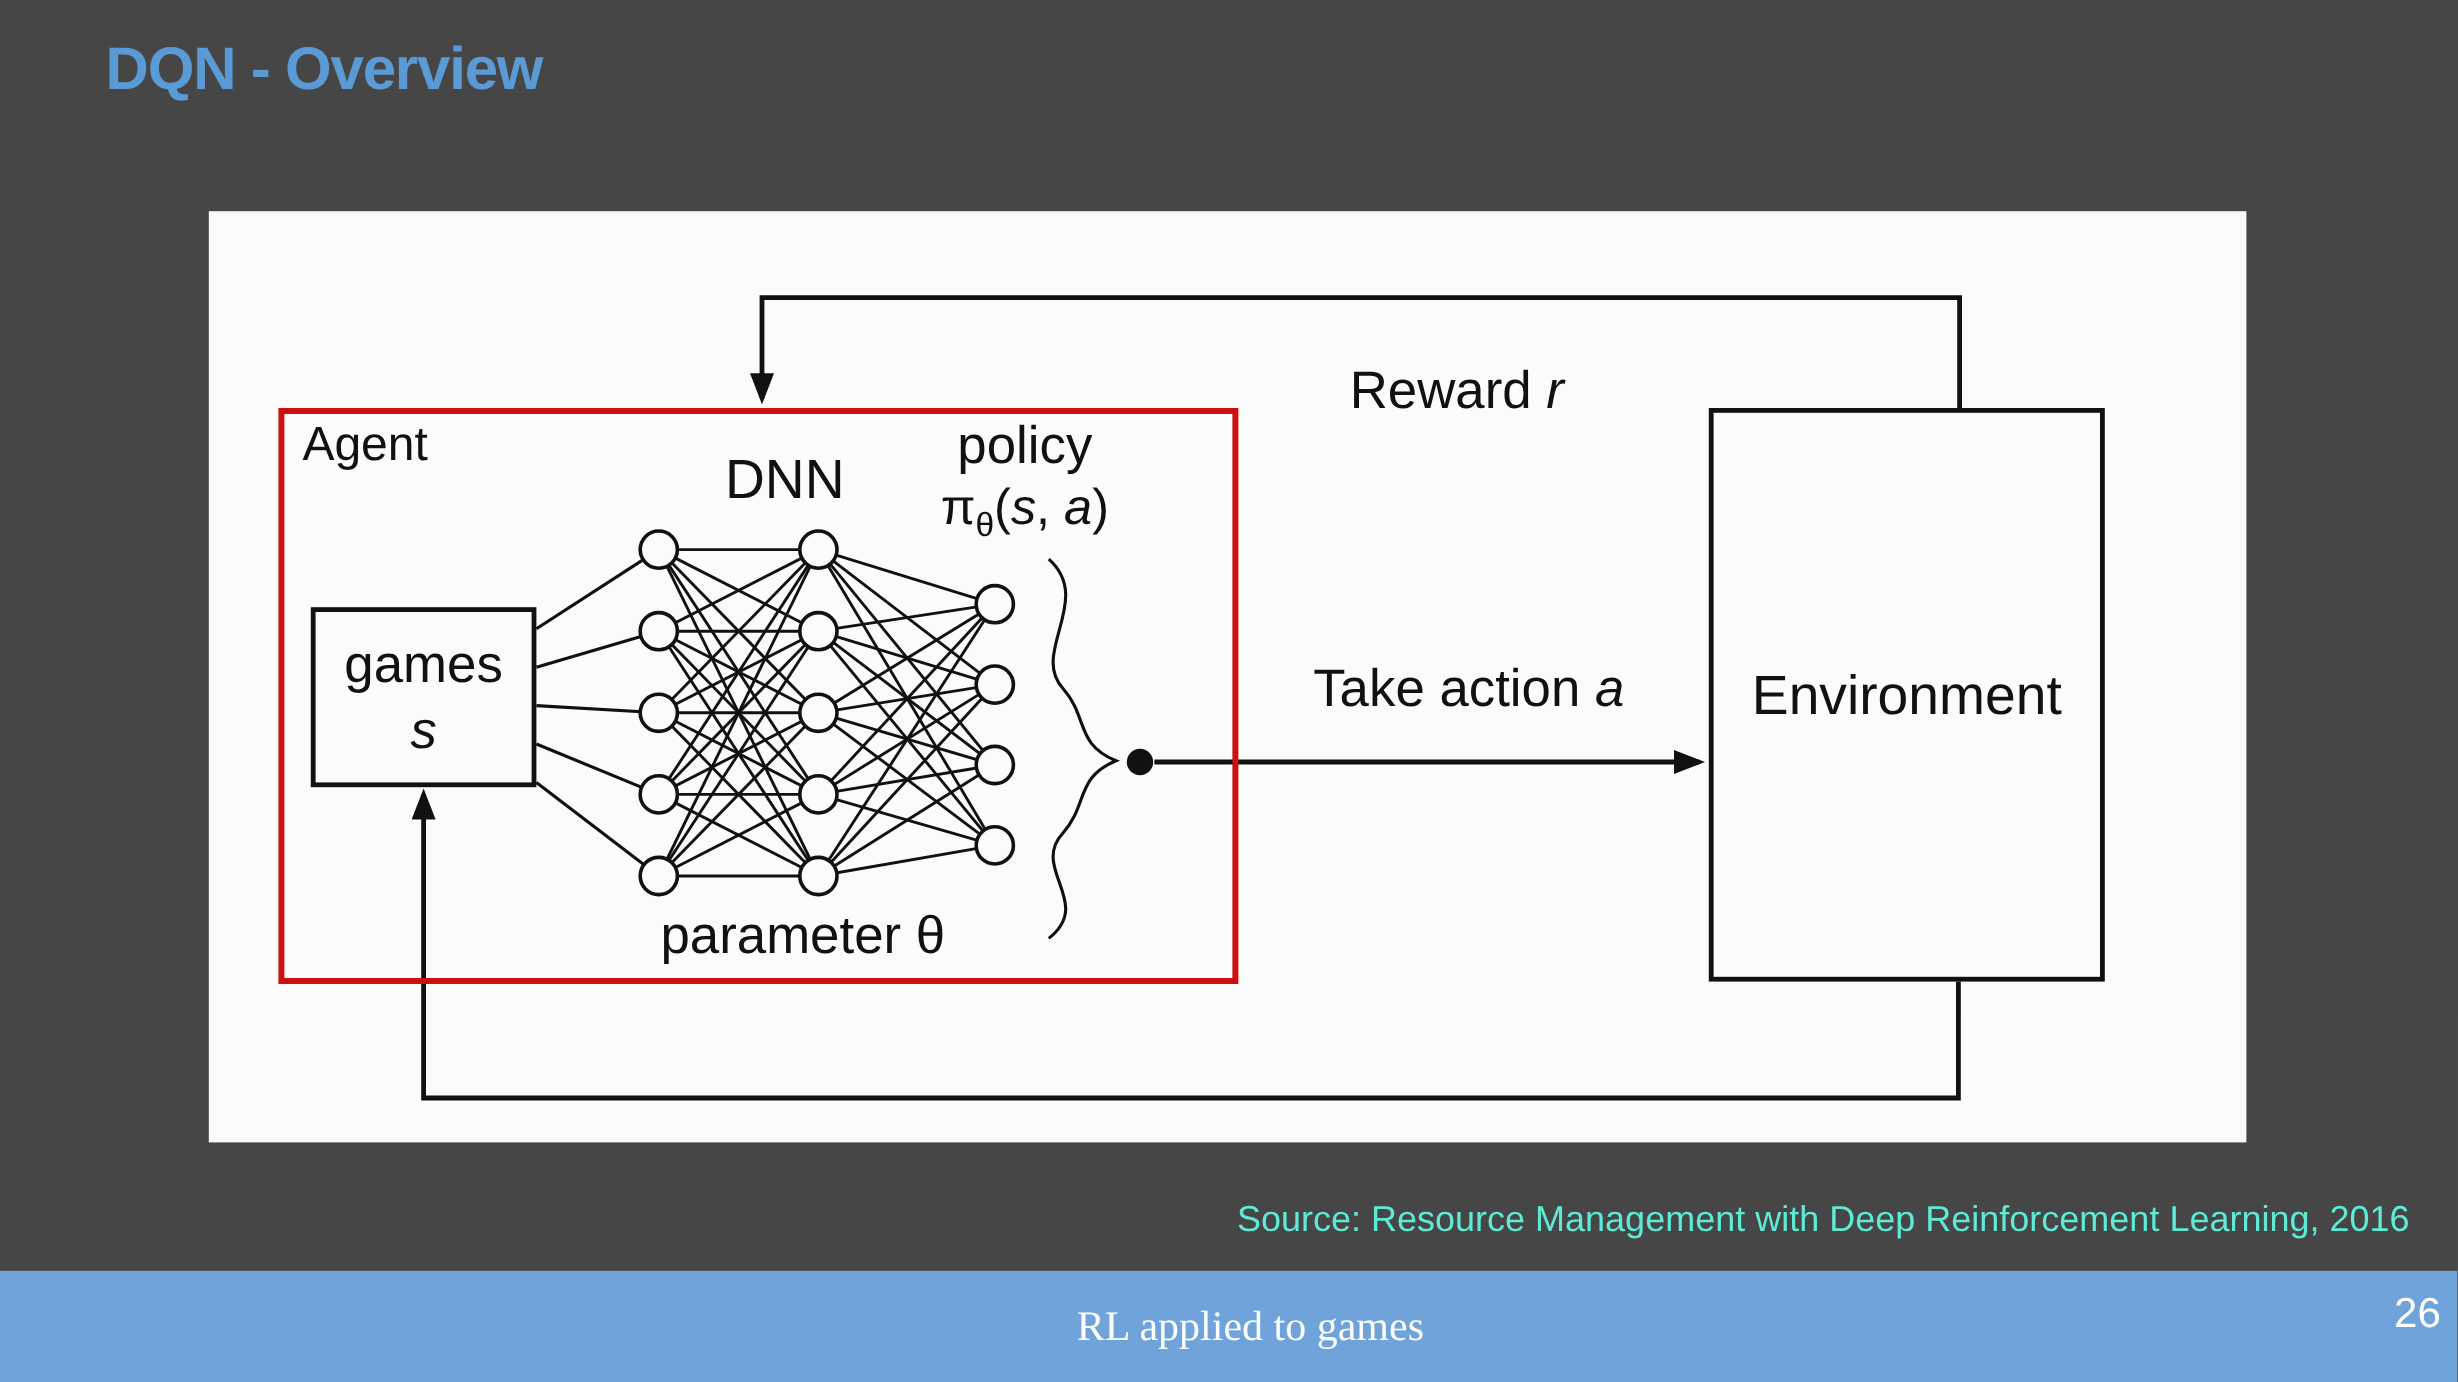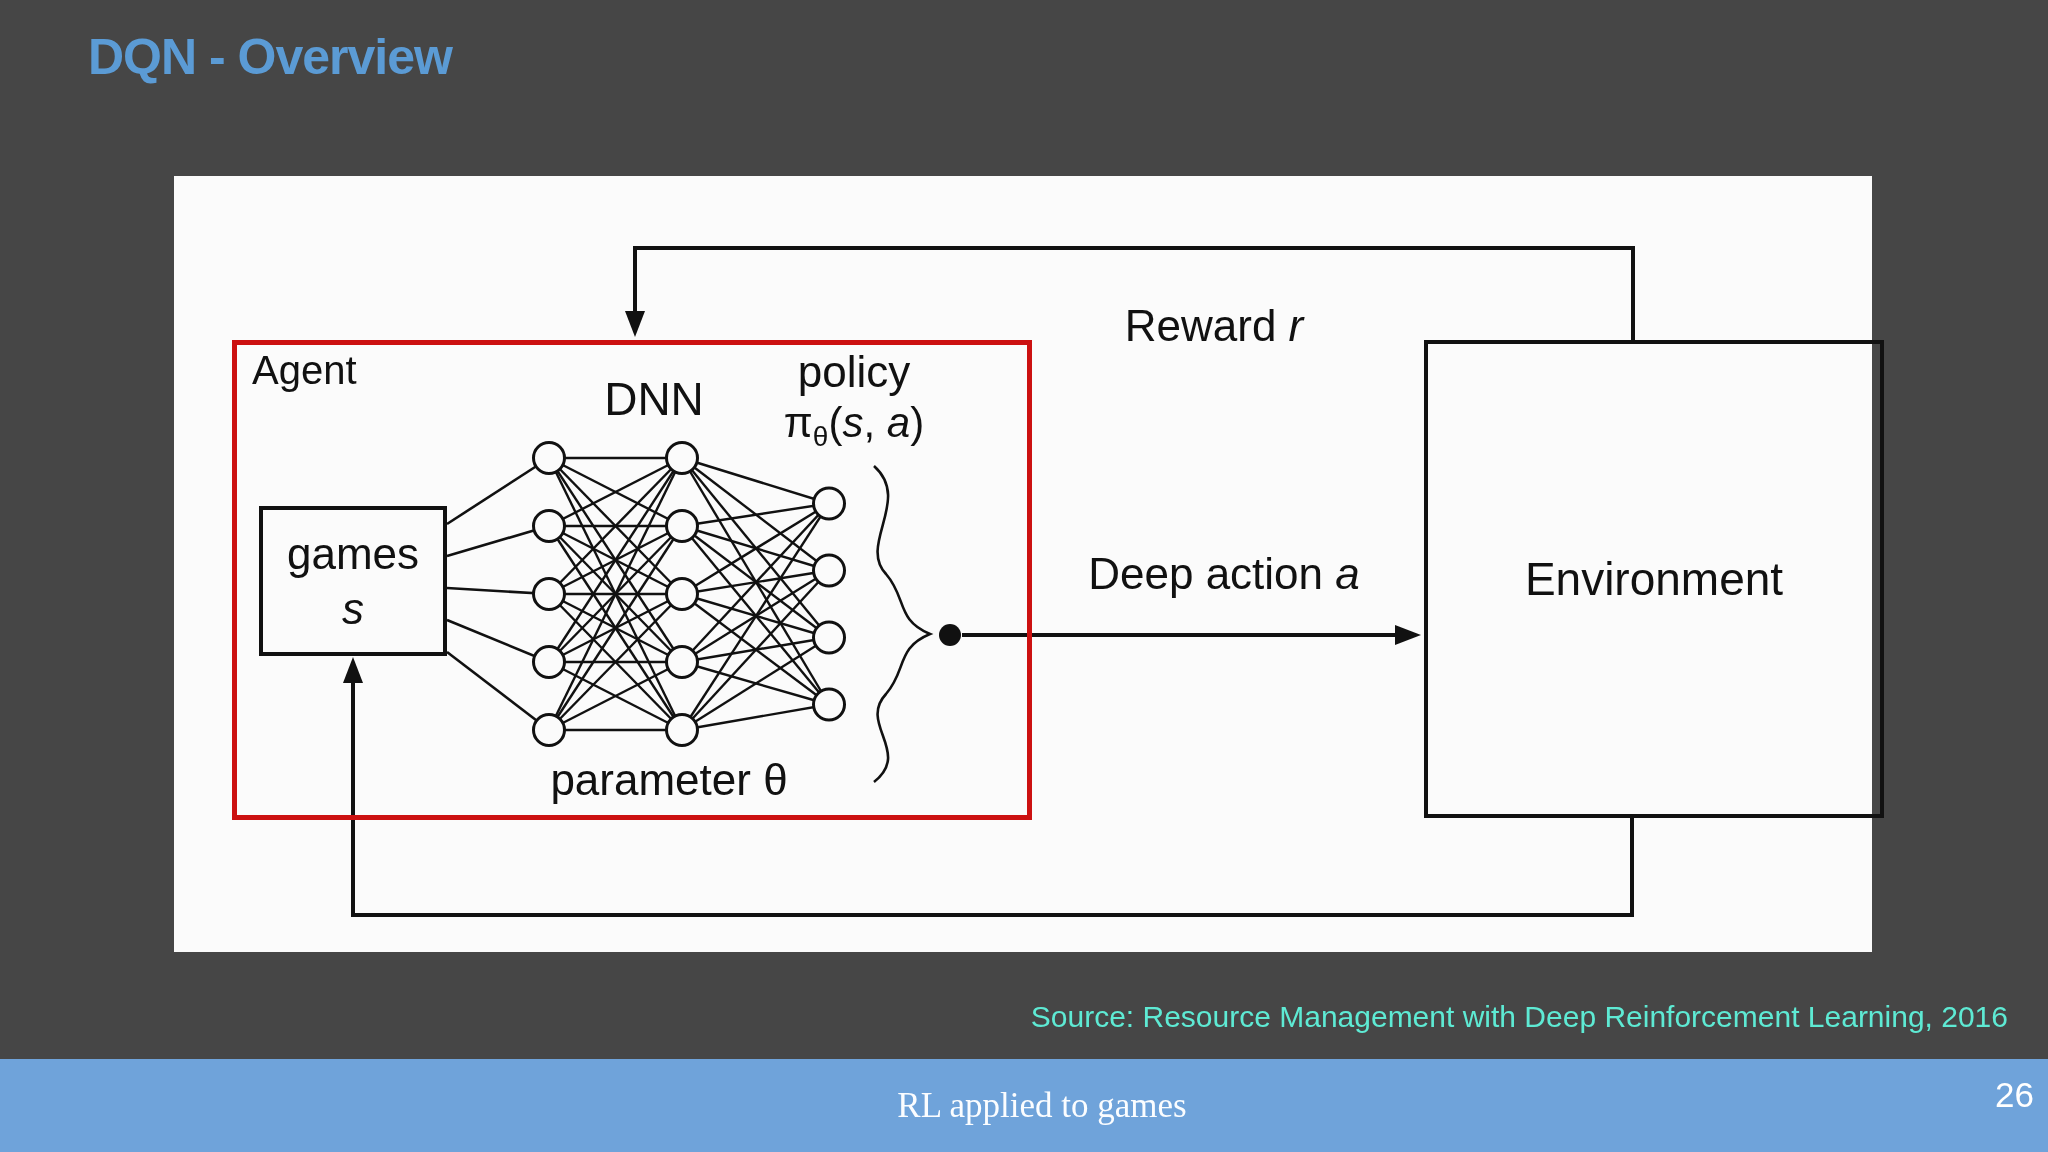--- a/index.html
+++ b/index.html
@@ -17,21 +17,21 @@
              border:5px solid var(--agent-red,#cc1111);box-sizing:border-box;}
   .agent-label{left:78px;top:172px;font-size:40px;}
   .dnn-label{left:400px;top:198px;width:160px;font-size:46px;}
   .policy-block{left:570px;top:172px;width:220px;font-size:44px;}
   .policy-formula{font-size:42px;margin-top:4px;}
   .policy-formula sub{font-size:28px;}
   .state-box{position:absolute;left:85px;top:330px;width:188px;height:150px;
              border:4px solid #111;box-sizing:border-box;display:flex;flex-direction:column;
              align-items:center;justify-content:center;font-size:44px;color:#111;line-height:1.25;}
   .param-label{left:340px;top:580px;width:310px;font-size:44px;}
-  .env-box{position:absolute;left:1250px;top:164px;width:460px;height:478px;
+  .env-box{position:absolute;left:1250px;top:164px;width:330px;height:478px;
            border:4px solid #111;box-sizing:border-box;display:flex;align-items:center;
            justify-content:center;font-size:46px;color:#111;}
   .reward-label{left:900px;top:86px;width:280px;font-size:44px;margin-top:40px;}
   .take-label{left:870px;top:374px;width:360px;font-size:44px;}
   .observe-label{left:660px;top:678px;width:400px;font-size:44px;}
   .source{position:absolute;right:40px;top:1000px;font-family:Liberation Sans, sans-serif;
           font-size:30px;color:#5eead4;}
   .footer{position:absolute;left:0;top:1059px;width:2048px;height:93px;
           background:var(--footer-blue,#6fa3da);padding-left:36px;}
   .footer-text{position:absolute;left:0;top:0;width:100%;height:100%;display:flex;
@@ -143,21 +143,21 @@
     </div>
 
     <div class="lbl ctr param-label">parameter θ</div>
 
     <div class="env-box">
       <span>Environment</span>
     </div>
 
     <div class="lbl ctr reward-label"><span>Reward </span><span class="it">r</span></div>
 
-    <div class="lbl ctr take-label"><span>Deep action </span><span class="it">a</span></div>
+    <div class="lbl ctr take-label"><span>Take action </span><span class="it">a</span></div>
 
 
   </div>
 
   <div class="source">Source: Resource Management with Deep Reinforcement Learning, 2016</div>
 
   <div class="footer">
     <div class="footer-text">RL applied to games</div>
     <div class="page-num">26</div>
   </div>

